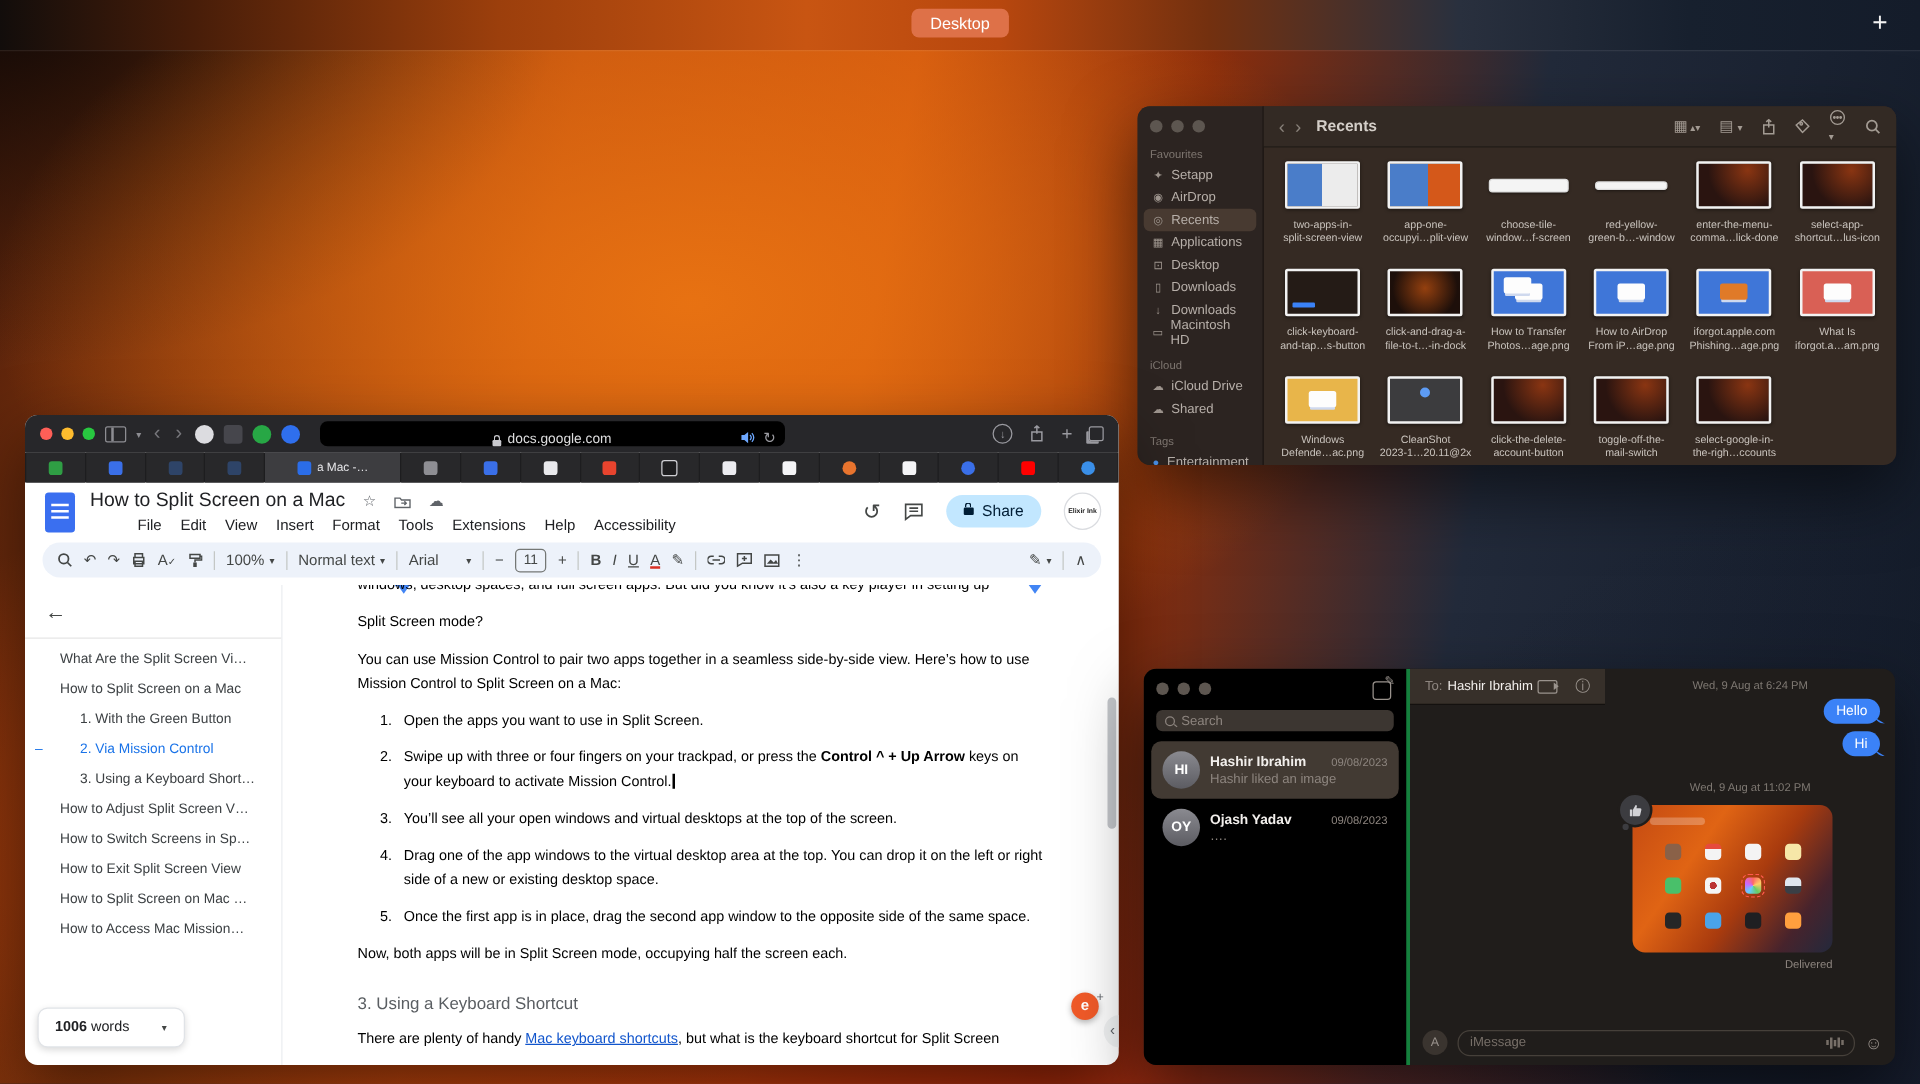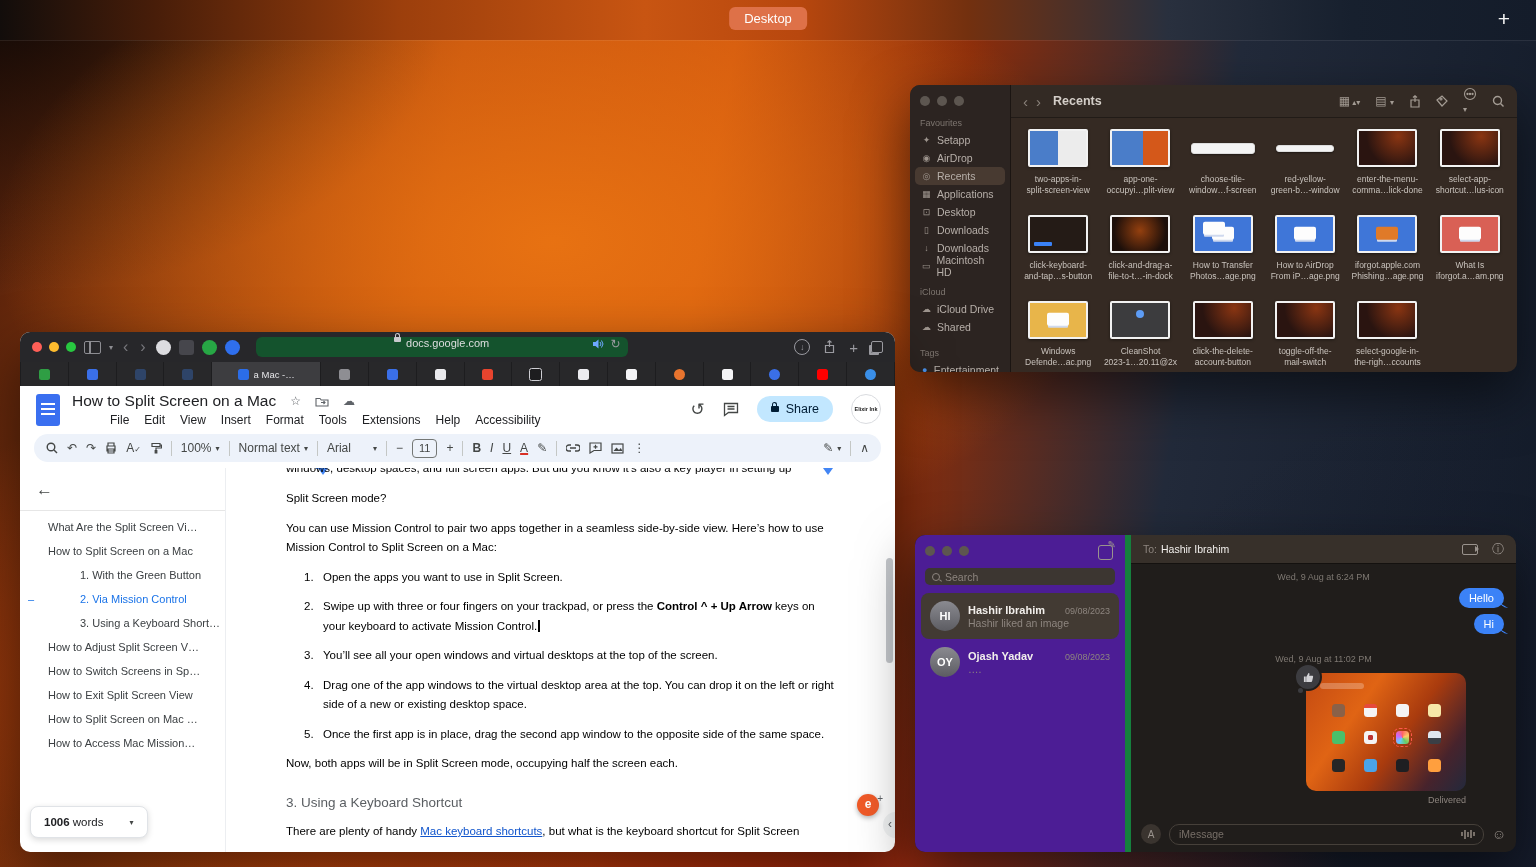--- a/index.html
+++ b/index.html
@@ -55,21 +55,21 @@
 .t-blue2 .tp::after{content:"";position:absolute;left:50%;top:50%;transform:translate(-50%,-55%);width:22px;height:13px;background:#e07a28;border-radius:2px;box-shadow:0 3px 0 -1px #cfd9ee}
 
 #safari{left:20px;top:332px;width:875px;height:520px;background:#fff;display:flex;flex-direction:column}
 #stitle{height:30px;background:#27272a;display:flex;align-items:center;padding:0 12px;gap:8px;flex-shrink:0}
 #stitle .sbic{width:15px;height:11px;border:1.5px solid #8d8d92;border-radius:2px;position:relative}
 #stitle .sbic::before{content:"";position:absolute;left:4px;top:0;bottom:0;width:1.5px;background:#8d8d92}
 .dimtxt{color:#8d8d92}
 #stitle .nav{font-size:16px;color:#77777c;margin:0 2px}
 .extic{width:15px;height:15px;border-radius:50%}
 .e1{background:#dcdce0}.e2{background:#46464c;border-radius:3px}.e3{background:#27a745}.e4{background:#2f6fed}
-#urlbar{flex:1;max-width:372px;margin:0 8px;height:20px;background:#14532d;border-radius:6px;display:flex;align-items:flex-start;justify-content:center;gap:5px;color:#dededf;font-size:11px;position:relative}
+#urlbar{flex:1;max-width:372px;margin:0 8px;height:20px;background:#000000;border-radius:6px;display:flex;align-items:flex-end;justify-content:center;gap:5px;color:#dededf;font-size:11px;position:relative}
 #urlbar .right{position:absolute;right:7px;display:flex;gap:7px;align-items:center;color:#9a9aa0;font-size:12px}
 .lockg{width:7px;height:5px;background:#c9c9ce;border-radius:1px;position:relative;display:inline-block}
 .lockg::before{content:"";position:absolute;top:-4px;left:1px;width:3px;height:3px;border:1.3px solid #c9c9ce;border-bottom:none;border-radius:3px 3px 0 0}
 #stitle .ric{margin-left:auto;display:flex;gap:13px;align-items:center;color:#9a9aa0}
 .dlc{width:14px;height:14px;border:1.3px solid #9a9aa0;border-radius:50%;font-size:9px;display:flex;align-items:center;justify-content:center}
 .tabsic{width:10px;height:10px;border:1.3px solid #9a9aa0;border-radius:2px;box-shadow:-3px 3px 0 -1px #9a9aa0}
 #stabs{height:24px;background:#1d1d1f;display:flex;gap:1px;padding:0 1px;flex-shrink:0}
 .tab{flex:1;background:#28282a;display:flex;align-items:center;justify-content:center;gap:5px;min-width:0}
 .tab.active{flex:2.3;background:#3d3d40;border-radius:0}
 .fav{width:11px;height:11px;border-radius:2.5px;flex-shrink:0}
@@ -96,21 +96,21 @@
 #dtoolbar .ch{font-size:8px;color:#444746}
 #dtoolbar .szbox{border:1px solid #747775;border-radius:4px;padding:0 6px;font-size:11px;height:17px;line-height:17px}
 #dtoolbar .ta{color:#444746;text-decoration:underline;text-decoration-color:#d93025;text-decoration-thickness:2px}
 #dtoolbar .sp{flex:1}
 
 #dcontent{flex:1;display:flex;min-height:0;position:relative}
 #outline{width:205px;border-right:1px solid #eceef1;flex-shrink:0;padding-top:12px;position:relative}
 #outline .back{font-size:17px;color:#444746;margin-left:16px}
 #outline .topline{height:1px;background:#e6e6e6;margin:10px 0 4px 0}
 .oitem{font-size:11px;color:#3c4043;padding:6px 6px 6px 28px;white-space:nowrap;overflow:hidden;position:relative}
-.oitem.lvl1{padding-left:60px}
+.oitem.lvl1{padding-left:44px}
 .oitem.active{color:#1a73e8}
 .oitem.active::before{content:"–";position:absolute;left:8px;color:#1a73e8}
 #docarea{flex:1;position:relative;overflow:hidden;font-size:11.5px;line-height:19.5px;color:#000}
 #dtext{position:absolute;left:60px;right:55px;top:0}
 .rulL{position:absolute;left:92px;top:0;width:0;height:0;border:5px solid transparent;border-top:7px solid #4285f4}
 .rulL2{position:absolute;left:90px;top:-2px;width:9px;height:3px;background:#4285f4}
 .rulR{position:absolute;right:62px;top:0;width:0;height:0;border:5px solid transparent;border-top:7px solid #4285f4}
 .clipline{height:11px;overflow:hidden;position:relative}
 .clipline span{position:absolute;top:-9px;left:0;white-space:nowrap}
 #dtext p{margin:10px 0}
@@ -121,35 +121,35 @@
 .dlink{color:#1155cc;text-decoration:underline}
 #scrollth{position:absolute;right:2px;top:90px;width:7px;height:105px;background:#c3c6ca;border-radius:4px}
 #wordcount{position:absolute;left:10px;bottom:14px;background:#fff;border:1px solid #e0e3e7;border-radius:8px;box-shadow:0 2px 6px rgba(0,0,0,.15);padding:9px 13px;font-size:11.5px;color:#202124;display:flex;align-items:center;gap:26px}
 #wordcount b{font-weight:bold}
 #wordcount .ch{font-size:8px;color:#444746}
 #gwidget{position:absolute;right:16px;bottom:36px;width:22px;height:22px;border-radius:50%;background:#f05a28;box-shadow:0 2px 5px rgba(0,0,0,.3);display:flex;align-items:center;justify-content:center;color:#fff;font-size:12px;font-weight:bold}
 #gwidget::after{content:"+";position:absolute;right:-4px;top:-5px;color:#5f6368;font-size:10px;font-weight:400}
 #collapse{position:absolute;right:-2px;bottom:14px;width:14px;height:26px;background:#f1f3f4;border-radius:13px 0 0 13px;display:flex;align-items:center;justify-content:center;color:#5f6368;font-size:12px}
 
 #msgs{left:915px;top:535px;width:601px;height:317px;display:flex;background:#201d1b}
-#mleft{width:210px;background:#4c1d95;border-right:6px solid #15803d;flex-shrink:0;position:relative}
+#mleft{width:210px;background:#000000;border-right:3px solid #15803d;flex-shrink:0;position:relative}
 #mleft .compose{position:absolute;right:12px;top:10px;width:13px;height:13px;border:1.4px solid #9a938d;border-radius:3px;position:absolute}
 #mleft .compose::after{content:"✎";position:absolute;right:-4px;top:-7px;font-size:10px;color:#9a938d}
 #msearch{margin:12px 10px 8px;height:17px;background:#3c3631;border-radius:5px;display:flex;align-items:center;gap:5px;padding:0 7px;color:#8d857f;font-size:10.5px}
 .mglass{width:6px;height:6px;border:1.2px solid #8d857f;border-radius:50%;position:relative;flex-shrink:0}
 .mglass::after{content:"";position:absolute;right:-3px;bottom:-2px;width:3px;height:1.2px;background:#8d857f;transform:rotate(40deg)}
 .conv{display:flex;gap:8px;padding:8px 9px;margin:0 6px;border-radius:8px;align-items:center}
 .conv.sel{background:#423a33}
 .cava{width:30px;height:30px;border-radius:50%;background:linear-gradient(#8a8a90,#5c5c62);color:#fff;font-size:11px;font-weight:bold;display:flex;align-items:center;justify-content:center;flex-shrink:0}
 .cmain{flex:1;min-width:0}
 .crow{display:flex;justify-content:space-between;align-items:baseline}
 .cname{font-size:11px;font-weight:bold;color:#f2efec;white-space:nowrap}
 .cdate{font-size:9px;color:#8d857f}
 .cprev{font-size:10.5px;color:#8d857f;white-space:nowrap;overflow:hidden;margin-top:1px}
-#mright{flex:1;display:flex;flex-direction:column;position:relative}
+#mright{flex:1;display:flex;flex-direction:row;position:relative}
 #mhead{height:28px;background:#37302a;border-bottom:1px solid #14110f;display:flex;align-items:center;padding:0 12px;gap:4px;flex-shrink:0}
 #mhead .to{font-size:10.5px;color:#8d857f}
 #mhead .name{font-size:10.5px;color:#f2efec}
 #mhead .ric{margin-left:auto;display:flex;gap:14px;align-items:center;color:#9a938d;font-size:12px}
 .vidic{width:14px;height:9px;border:1.3px solid #9a938d;border-radius:2px;position:relative}
 .vidic::after{content:"";position:absolute;right:-5px;top:1px;border:3px solid transparent;border-left:4px solid #9a938d}
 #mbody{flex:1;padding:5px 12px 0;overflow:hidden;display:flex;flex-direction:column}
 .mdate{text-align:center;font-size:9px;color:#7e7872;margin:3px 0}
 .bub{align-self:flex-end;background:#3b82f7;color:#fff;font-size:11px;padding:4px 10px;border-radius:13px;margin:3px 0;position:relative;max-width:70%}
 .bub::after{content:"";position:absolute;right:-4px;bottom:0;width:9px;height:9px;background:#3b82f7;border-radius:0 0 0 10px;clip-path:polygon(0 40%,100% 100%,0 100%)}

